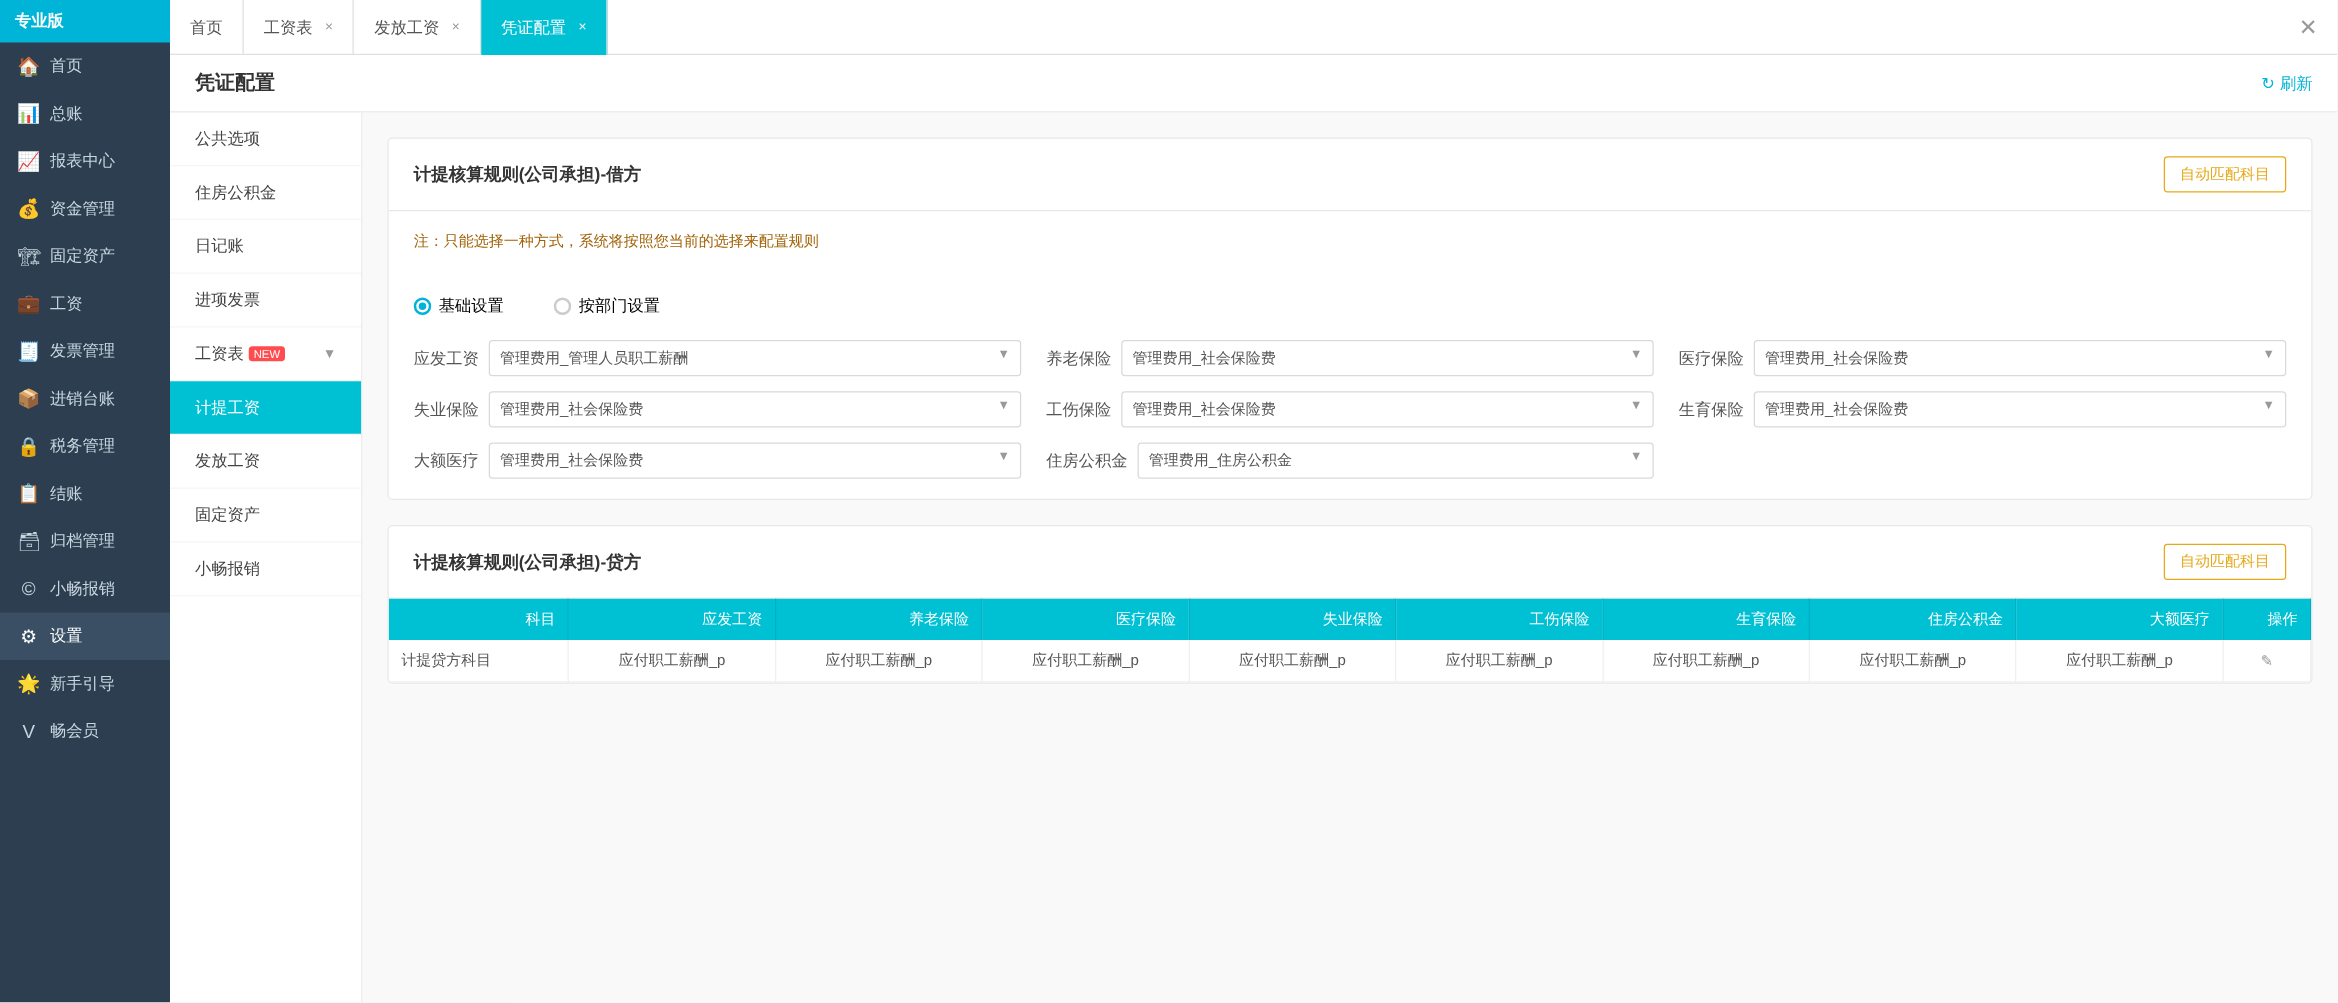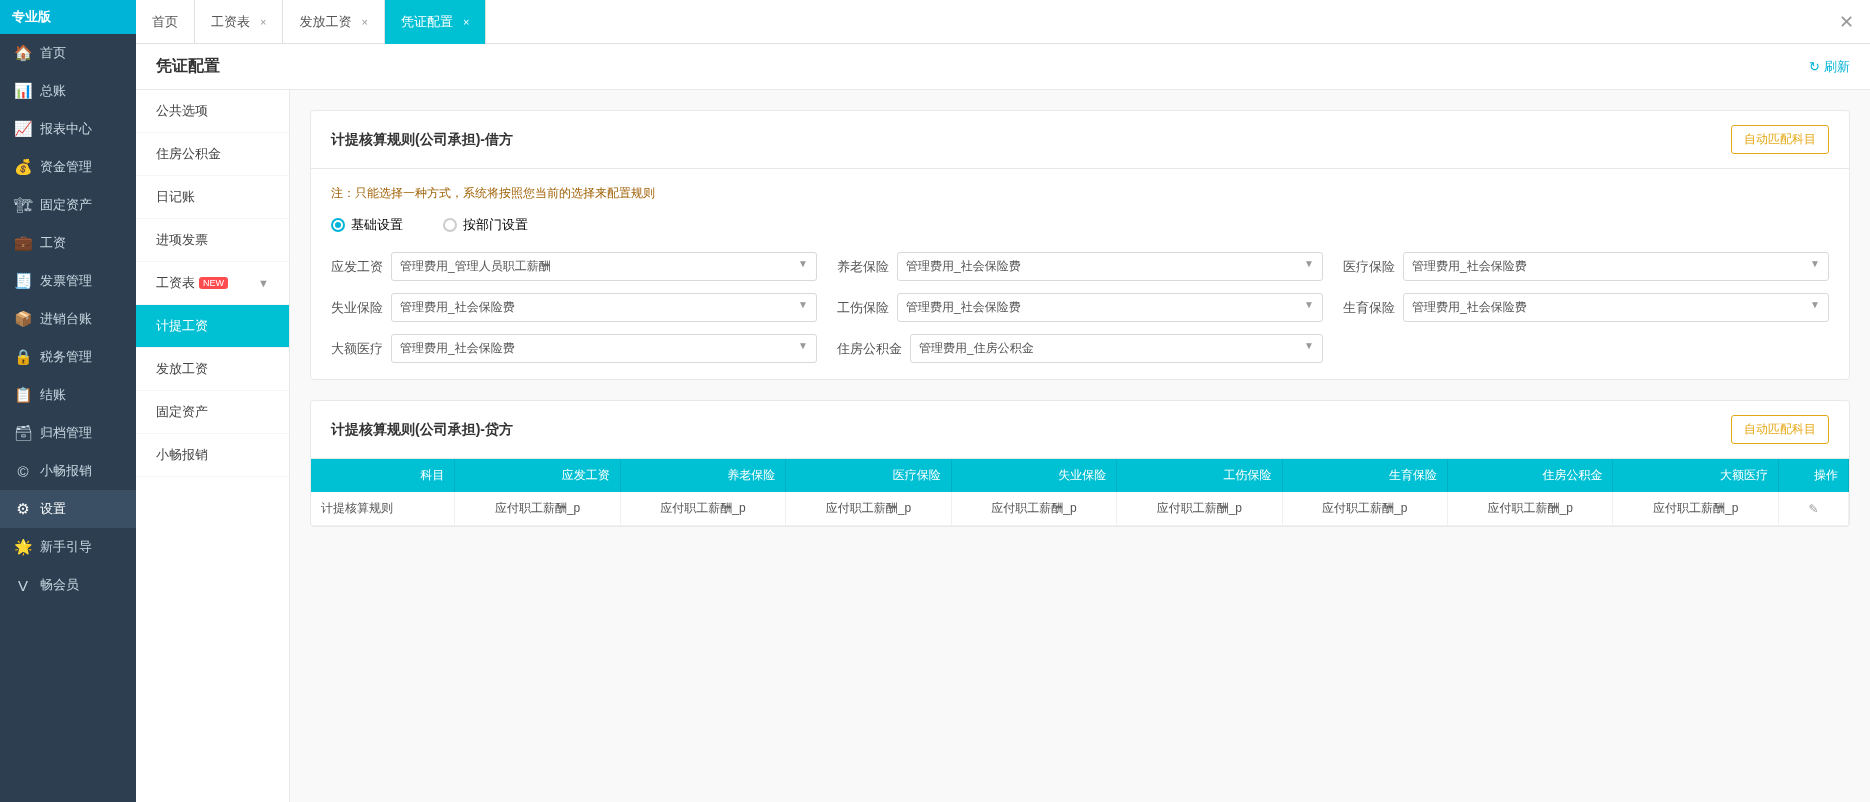--- a/index.html
+++ b/index.html
@@ -178,20 +178,21 @@
       display: flex;
       gap: 40px;
       margin-bottom: 18px;
     }
     .radio-item {
       display: flex;
       align-items: center;
       gap: 6px;
       cursor: pointer;
       font-size: 13px;
+      margin-top: 20px;
     }
     .radio-circle {
       width: 14px;
       height: 14px;
       border-radius: 50%;
       border: 2px solid #ccc;
       display: flex;
       align-items: center;
       justify-content: center;
     }
@@ -504,21 +505,21 @@
                 <th>失业保险</th>
                 <th>工伤保险</th>
                 <th>生育保险</th>
                 <th>住房公积金</th>
                 <th>大额医疗</th>
                 <th>操作</th>
               </tr>
             </thead>
             <tbody>
               <tr class="table-row">
-                <td>计提核算规则</td>
+                <td>计提贷方科目</td>
                 <td>应付职工薪酬_p</td>
                 <td>应付职工薪酬_p</td>
                 <td>应付职工薪酬_p</td>
                 <td>应付职工薪酬_p</td>
                 <td>应付职工薪酬_p</td>
                 <td>应付职工薪酬_p</td>
                 <td>应付职工薪酬_p</td>
                 <td>应付职工薪酬_p</td>
                 <td>
                   <span class="edit-icon">✎</span>

